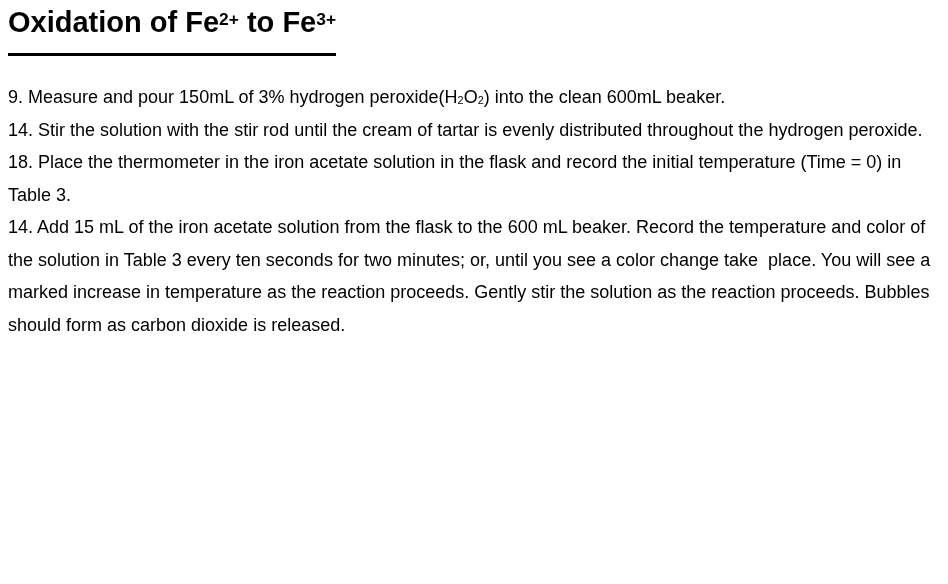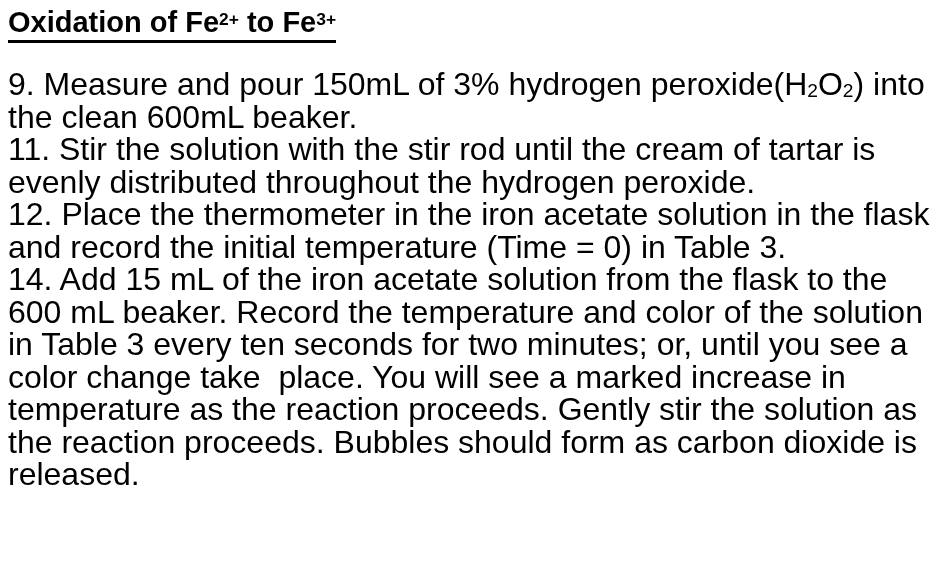--- a/index.html
+++ b/index.html
@@ -24,29 +24,29 @@
   h1.title {
     margin: 0 0 25px 0;
     font-size: 29px;
     font-weight: bold;
     line-height: 37px;
     letter-spacing: 0px;
   }
   h1.title .underline {
     display: inline-block;
     line-height: 33px;
-    padding-bottom: 1px;
+    padding-bottom: 14px;
     border-bottom: 3px solid #000000;
   }
   .steps {
     width: 934px;
   }
   p.step {
     margin: 0;
-    font-size: 32px;
+    font-size: 18px;
     line-height: 32.5px;
     white-space: pre-wrap;
   }
   sub, sup {
     line-height: 0;
   }
   sub {
     font-size: 0.6em;
     vertical-align: -0.12em;
   }
@@ -59,17 +59,17 @@
     vertical-align: 0.42em;
   }
 </style>
 </head>
 <body>
 
 <div class="doc">
   <h1 class="title"><span class="underline">Oxidation of Fe<sup>2+</sup> to Fe<sup>3+</sup></span></h1>
   <div class="steps">
       <p class="step">9. Measure and pour 150mL of 3% hydrogen peroxide(H<sub>2</sub>O<sub>2</sub>) into the clean 600mL beaker.</p>
-      <p class="step">11. Stir the solution with the stir rod until the cream of tartar is evenly distributed throughout the hydrogen peroxide.</p>
-      <p class="step">12. Place the thermometer in the iron acetate solution in the flask and record the initial temperature (Time = 0) in Table 3.</p>
+      <p class="step">14. Stir the solution with the stir rod until the cream of tartar is evenly distributed throughout the hydrogen peroxide.</p>
+      <p class="step">18. Place the thermometer in the iron acetate solution in the flask and record the initial temperature (Time = 0) in Table 3.</p>
       <p class="step">14. Add 15 mL of the iron acetate solution from the flask to the 600 mL beaker. Record the temperature and color of the solution in Table 3 every ten seconds for two minutes; or, until you see a color change take  place. You will see a marked increase in temperature as the reaction proceeds. Gently stir the solution as the reaction proceeds. Bubbles should form as carbon dioxide is released.</p>
     </div>
 </div>
 
 </body></html>

